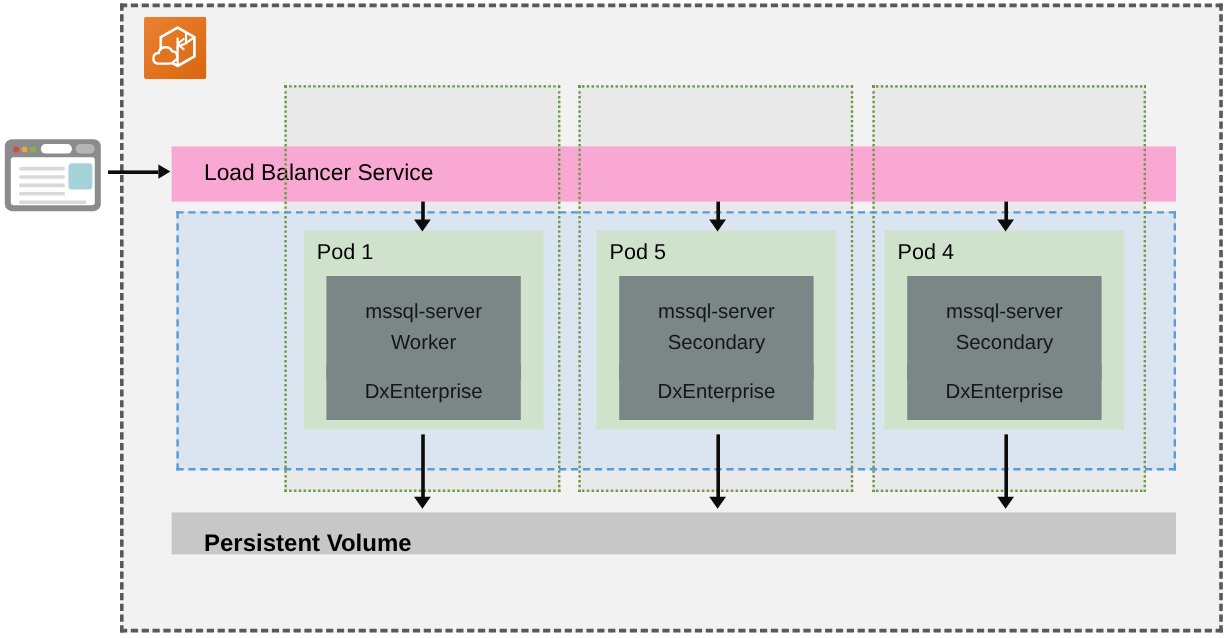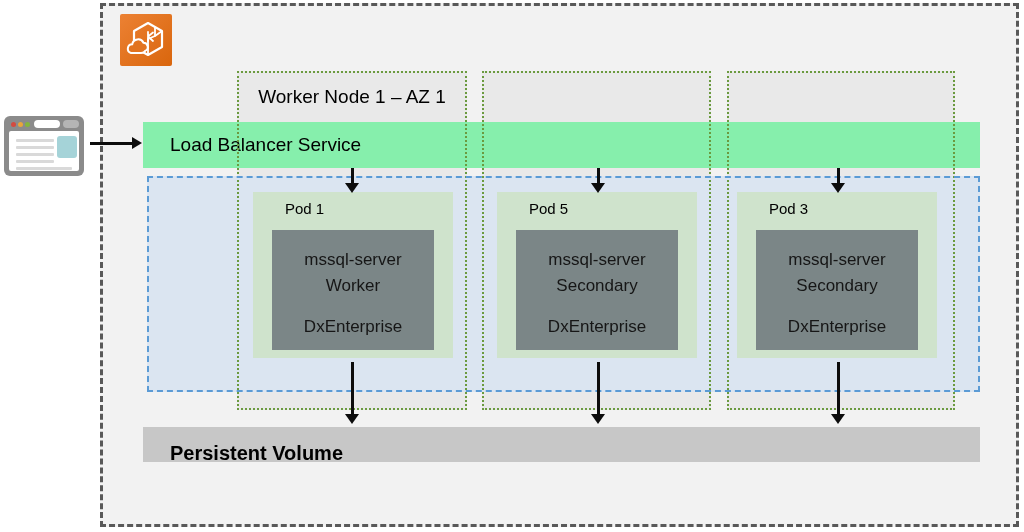--- a/index.html
+++ b/index.html
@@ -28,38 +28,38 @@
   .w1{left:237px;width:230px;}
   .w2{left:482px;width:229px;}
   .w3{left:727px;width:228px;}
   .worker-label{
     top:83px;height:28px;line-height:28px;text-align:center;
     font-size:19px;z-index:3;
   }
 
   
   .lb-bar{
-    left:143px;top:122px;width:837px;height:46px;background:#86efac;z-index:2;
+    left:143px;top:122px;width:837px;height:46px;background:#f9a8d4;z-index:2;
     line-height:46px;padding-left:27px;box-sizing:border-box;font-size:19px;
   }
 
   
   .aag-fill{left:147px;top:176px;width:833px;height:216px;background:#dbe5f1;z-index:1;}
   .aag-border{
     left:147px;top:176px;width:833px;height:216px;box-sizing:border-box;
     border:2px dashed #5b9bd5;z-index:8;pointer-events:none;
   }
   .aag-label{left:156px;top:190px;width:90px;font-size:14.5px;line-height:1.45;z-index:3;}
 
   
   .pod{top:192px;width:200px;height:166px;background:#cfe3cc;z-index:3;}
   .p1{left:253px;}
   .p2{left:497px;}
   .p3{left:737px;}
-  .pod-label{left:32px;top:8px;font-size:15px;}
+  .pod-label{left:11px;top:8px;font-size:18px;}
   .ctr{
     left:19px;width:162px;background:#7b8687;color:#161616;
     display:flex;flex-direction:column;align-items:center;justify-content:center;
     font-size:17px;line-height:1.55;text-align:center;
   }
   .ctr-sql{top:38px;height:86px;}
   .ctr-dx{top:112px;height:46px;}
 
   
   .pv-bar{
@@ -134,21 +134,20 @@
     </span>
   </div>
 
   <div class="abs shaft-h" style="left:90px;top:142px;width:42px;"></div>
   <div class="abs head-right" style="left:132px;top:137px;"></div>
 
   <div class="abs worker-fill w1"></div>
   <div class="abs worker-fill w2"></div>
   <div class="abs worker-fill w3"></div>
 
-  <div class="abs worker-label w1">Worker Node 1 – AZ 1</div>
 
   <div class="abs lb-bar">
     <span>Load Balancer Service</span>
   </div>
 
   <div class="abs aag-fill"></div>
 
   <div class="abs pod p1">
     <div class="abs pod-label">Pod 1</div>
     <div class="abs ctr ctr-sql">
@@ -165,21 +164,21 @@
     <div class="abs ctr ctr-sql">
       <span>mssql-server</span>
       <span>Secondary</span>
     </div>
     <div class="abs ctr ctr-dx">
       <span>DxEnterprise</span>
     </div>
   </div>
 
   <div class="abs pod p3">
-    <div class="abs pod-label">Pod 3</div>
+    <div class="abs pod-label">Pod 4</div>
     <div class="abs ctr ctr-sql">
       <span>mssql-server</span>
       <span>Secondary</span>
     </div>
     <div class="abs ctr ctr-dx">
       <span>DxEnterprise</span>
     </div>
   </div>
 
   <div class="abs worker-border w1"></div>

